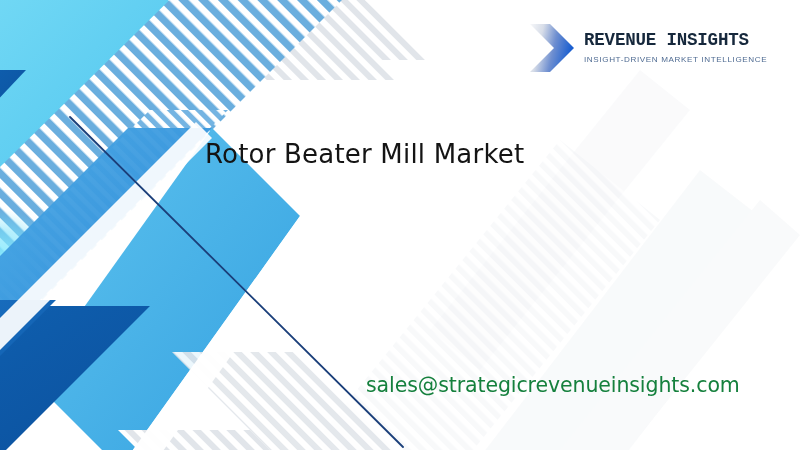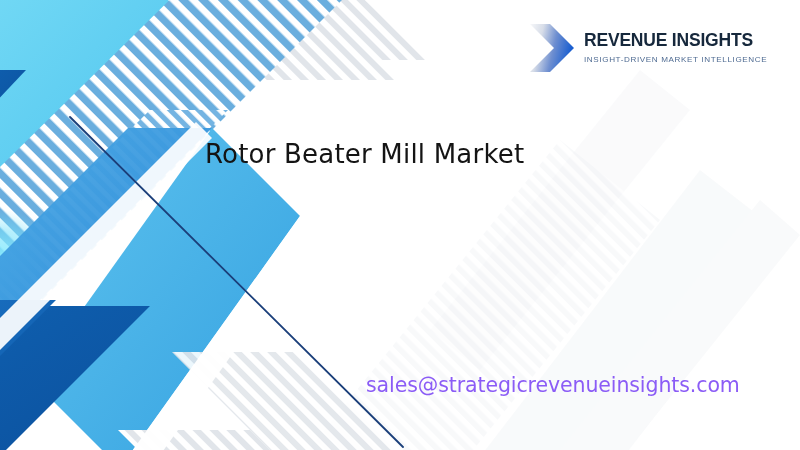--- a/index.html
+++ b/index.html
@@ -40,21 +40,21 @@
   .logo-mark { width: 48px; height: 52px; flex: 0 0 auto; }
   .logo-text { display: flex; flex-direction: column; line-height: 1; }
   .logo-line1, .logo-line2 {
     font-family: "Liberation Sans", sans-serif;
     font-weight: bold;
     font-size: 17.5px;
     letter-spacing: -0.2px;
     color: #16283c;
   }
   .logo-line1 { margin-bottom: 2px; }
-  .logo-line2 { margin-bottom: 6px; }
+  .logo-line2 { margin-bottom: 6px; font-family: Liberation Mono, monospace; }
   .logo-tagline {
     font-family: "Liberation Sans", sans-serif;
     font-size: 8.1px;
     letter-spacing: 0.62px;
     color: #4f6b92;
     white-space: nowrap;
   }
 
   
   .headline {
@@ -70,21 +70,21 @@
   }
 
   
   .email {
     position: absolute;
     left: 366px;
     top: 373px;
     font-family: "DejaVu Sans", sans-serif;
     font-size: 20.5px;
     font-weight: normal;
-    color: #8b5cf6;
+    color: #15803d;
     letter-spacing: -0.1px;
     white-space: nowrap;
   }
 </style>
 </head>
 <body>
 
 <div id="slide">
 
   <div class="deco">

